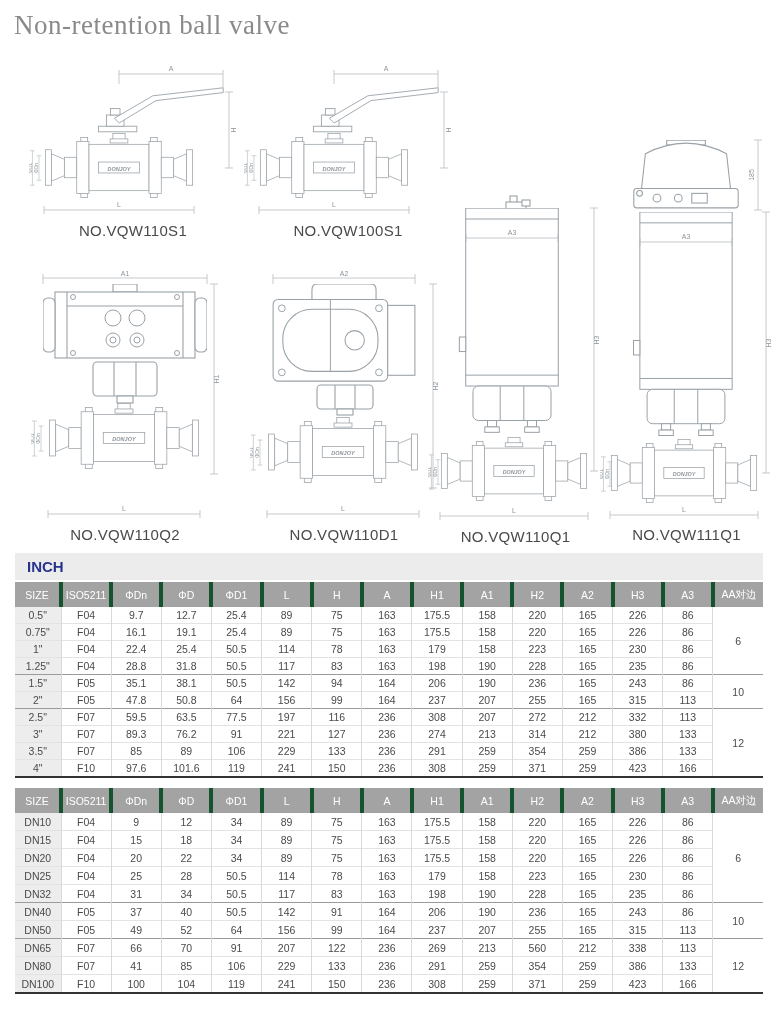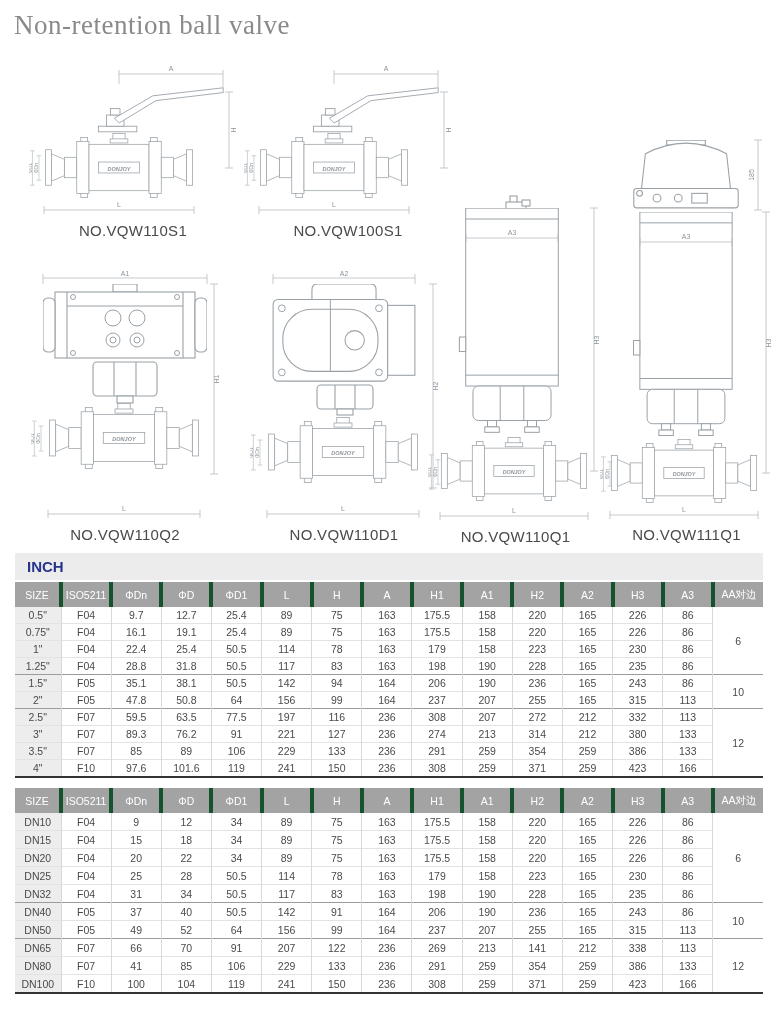--- a/index.html
+++ b/index.html
@@ -643,21 +643,21 @@
             <td class="size-col">DN65</td>
             <td>F07</td>
             <td>66</td>
             <td>70</td>
             <td>91</td>
             <td>207</td>
             <td>122</td>
             <td>236</td>
             <td>269</td>
             <td>213</td>
-            <td>141</td>
+            <td>560</td>
             <td>212</td>
             <td>338</td>
             <td>113</td>
             <td rowspan="3">12</td>
           </tr>
           <tr>
             <td class="size-col">DN80</td>
             <td>F07</td>
             <td>41</td>
             <td>85</td>

